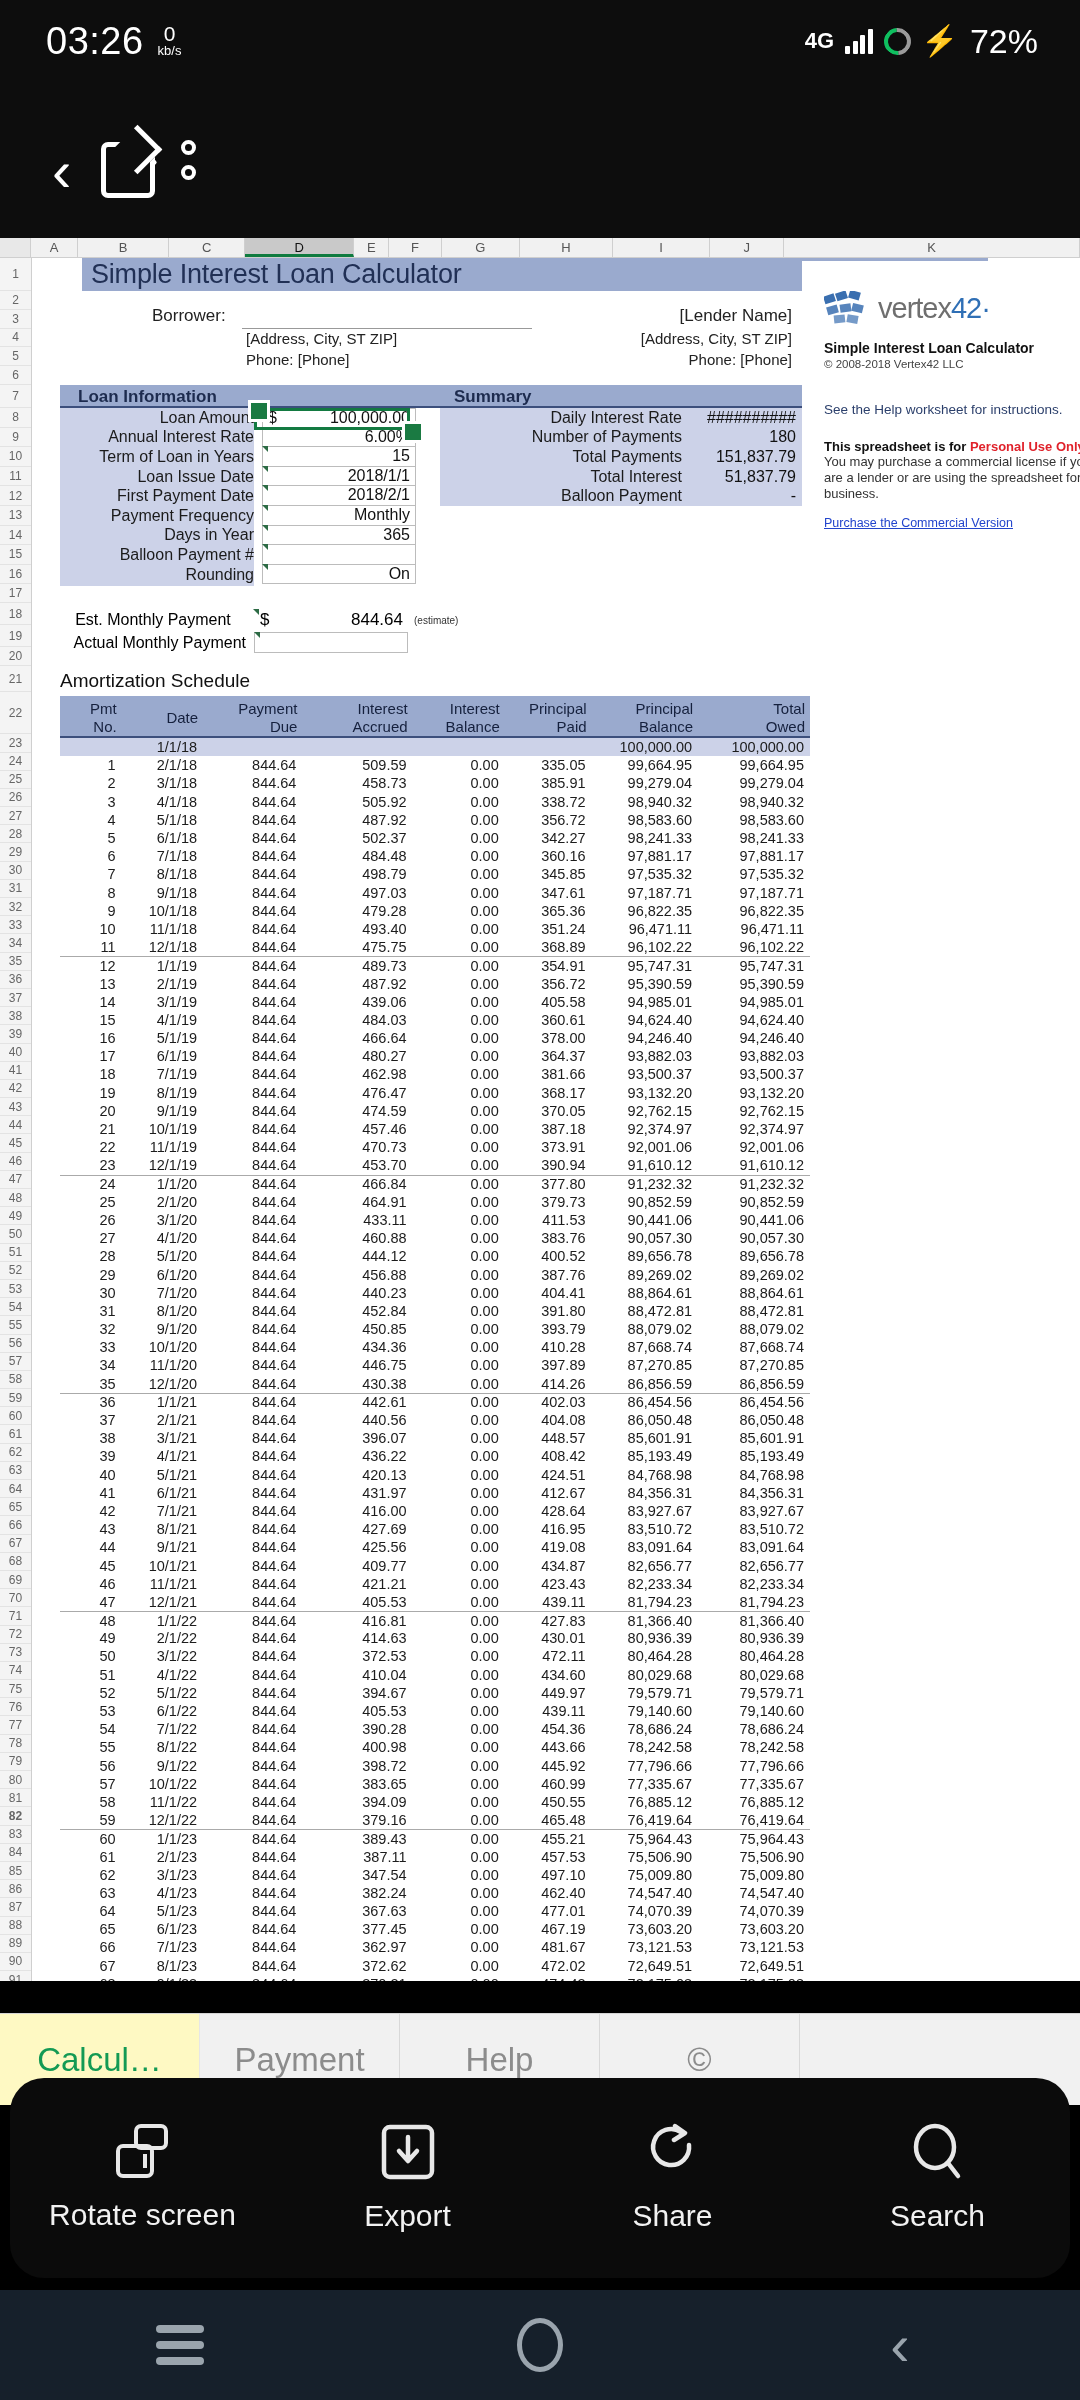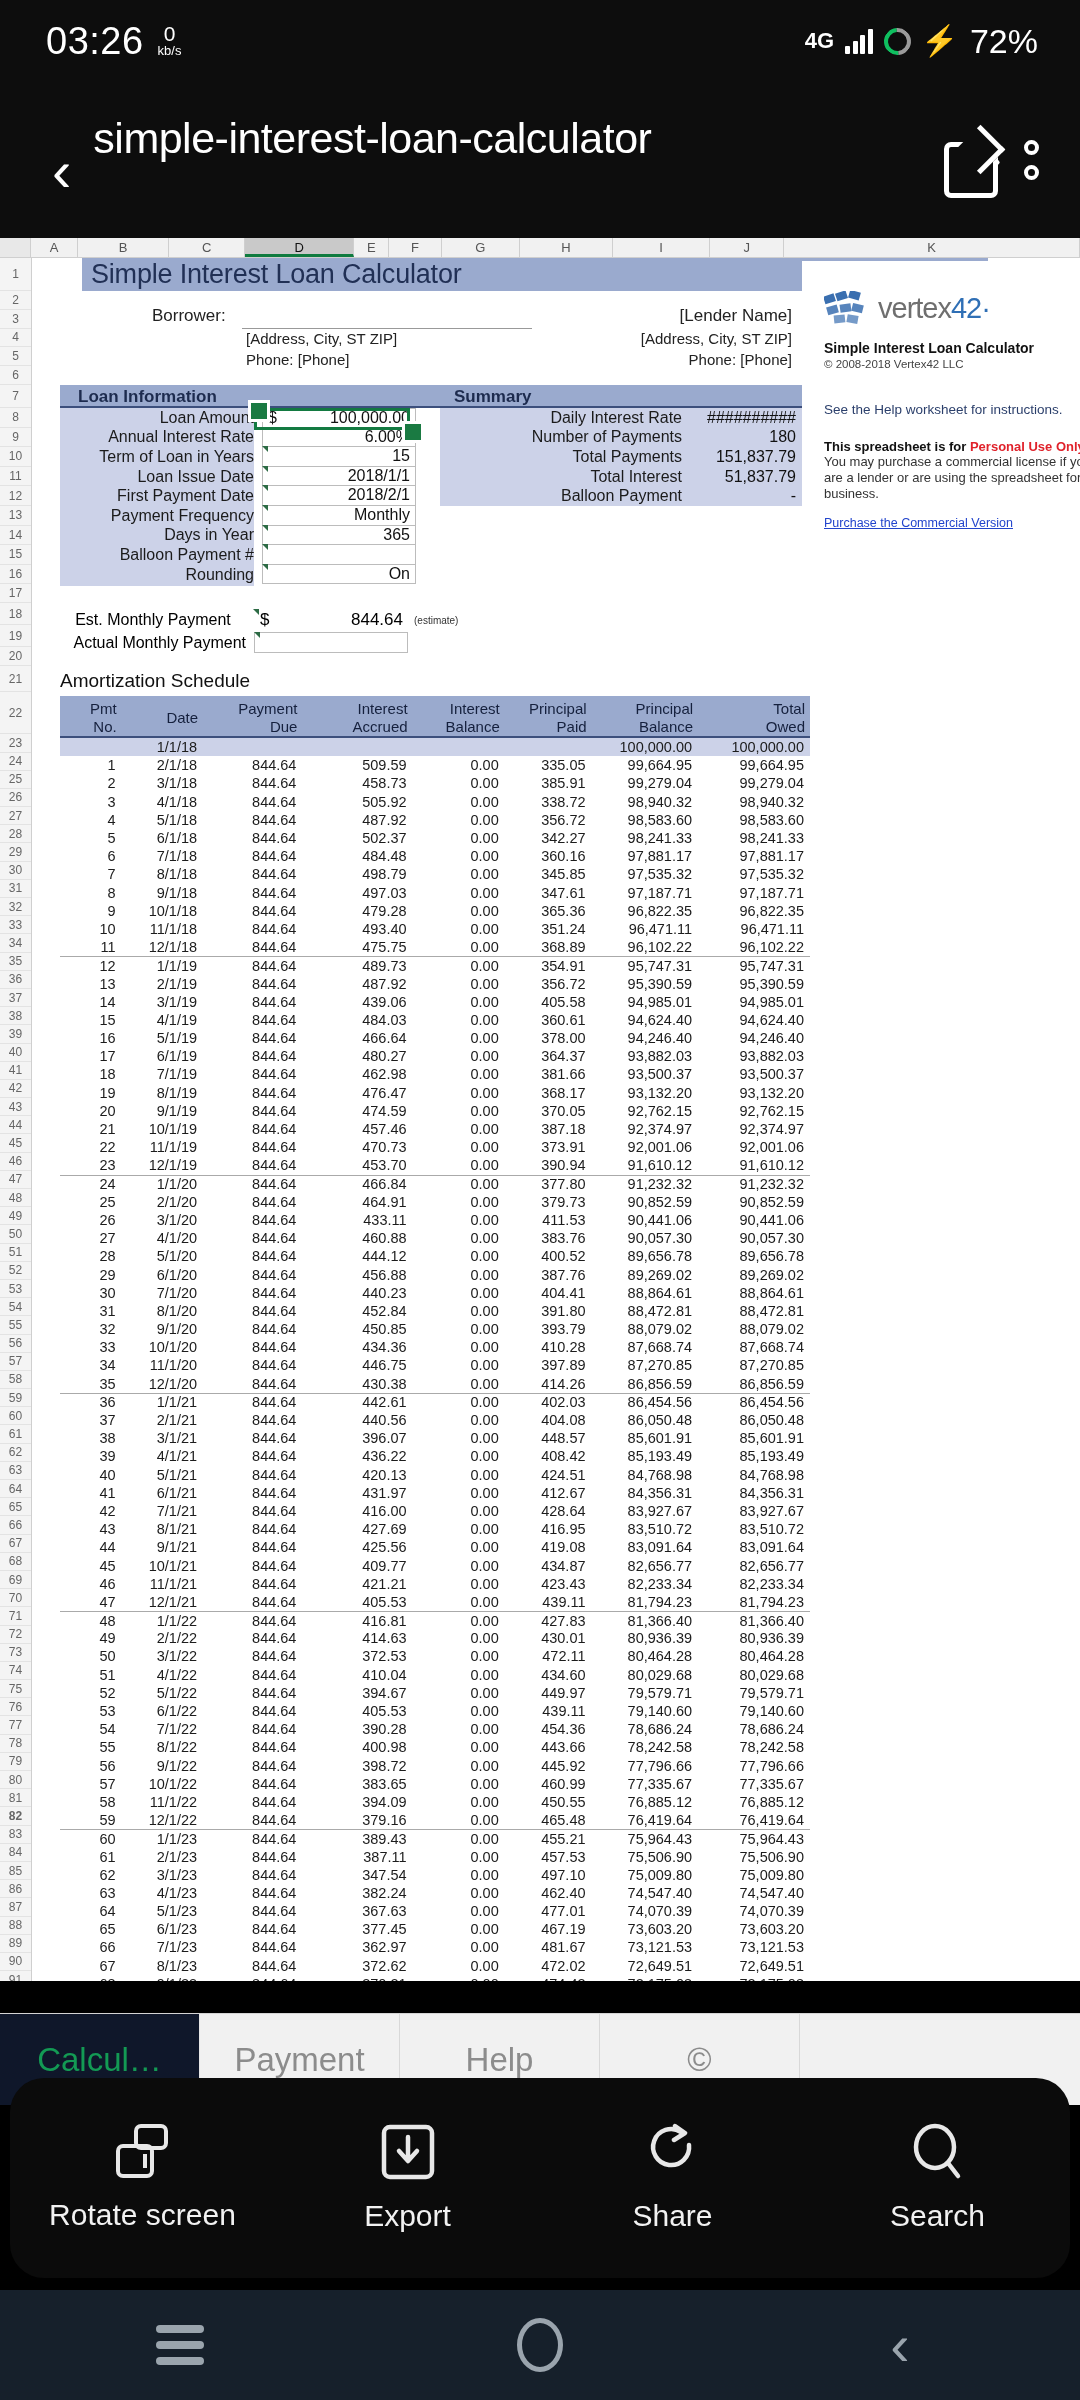--- a/index.html
+++ b/index.html
@@ -147,21 +147,21 @@
   .amrow.yearsep{ border-top:1px solid #aaa; }
   .amrow div{ text-align:right; padding-right:6px; white-space:nowrap; overflow:hidden;}
   .c0{width:68px}.c1{width:90px}.c2{width:110px}.c3{width:122px}
   .c4{width:102px}.c5{width:96px}.c6{width:118px}.c7{width:124px}
 
   
   .tabbar{ position:absolute; left:0; top:2013px; width:1080px; height:92px;
            background:#f1f1f1; display:flex; border-top:1px solid #d4d4d4;}
   .tab{ display:flex; align-items:center; justify-content:center;
         font-size:33px; color:#8c8c8c; border-right:1px solid #d8d8d8; background:#f1f1f1;}
-  .tab.active{ background:#0f172a; color:#139a54; border-right:1px solid #e6e6e6;}
+  .tab.active{ background:#fef9c3; color:#139a54; border-right:1px solid #e6e6e6;}
   .tab.t-calc{ width:200px; } .tab.t-pay{ width:200px; }
   .tab.t-help{ width:200px; } .tab.t-c{ width:200px; }
   .tab.t-fill{ flex:1; border-right:none; }
 
   
   .actionbar{ position:absolute; left:10px; top:2078px; width:1060px; height:200px;
               background:#0b0b0b; border-radius:34px; display:flex; }
   .act{ flex:1; display:flex; flex-direction:column; align-items:center; justify-content:center; gap:18px;}
   .act .lbl{ font-size:30px; color:#f2f2f2;}
   .act svg{ display:block; }
@@ -194,21 +194,20 @@
         <i></i>
       </span>
     <span class="ring"></span>
     <span class="bolt">⚡</span>
     <span class="sb-batt">72%</span>
   </div>
 </div>
 
 <div class="appbar">
   <div class="ab-back">‹</div>
-  <div class="ab-title">simple-interest-loan-calculator</div>
   <div class="ab-icon">
     <div class="ab-edit">
         <span></span>
       </div>
   </div>
   <div class="ab-more">
     <i></i>
       <i></i>
   </div>
 </div>

